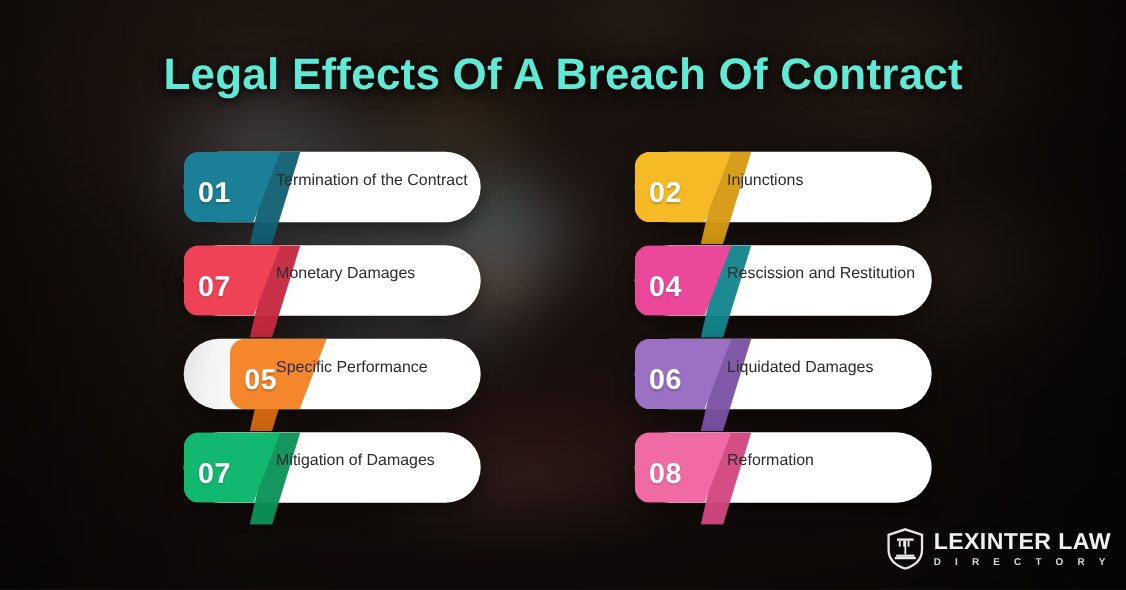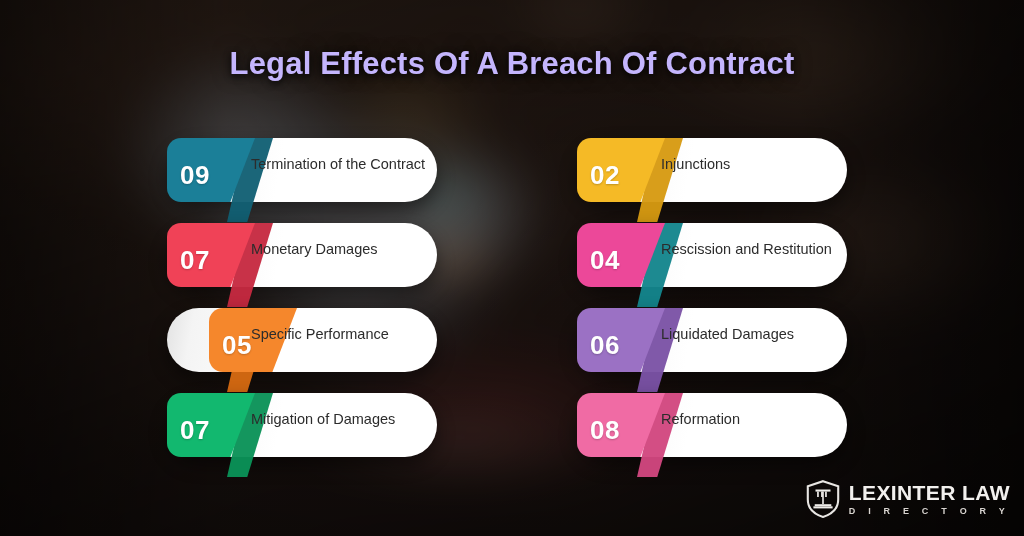--- a/index.html
+++ b/index.html
@@ -33,22 +33,22 @@
     position:absolute; inset:0;
     background:
       radial-gradient(ellipse 120% 100% at 50% 50%, rgba(0,0,0,0.08) 0%, rgba(0,0,0,0.45) 70%, rgba(0,0,0,0.78) 100%),
       linear-gradient(90deg, rgba(0,0,0,0.55) 0%, rgba(0,0,0,0.10) 22%, rgba(0,0,0,0.10) 78%, rgba(0,0,0,0.55) 100%);
   }
 
   
   #title{
     position:absolute; top:46px; left:0; width:100%;
     text-align:center;
-    color:#c4b5fd;
-    font-size:31px;
+    color:#5eead4;
+    font-size:40px;
     font-weight:bold;
     letter-spacing:.2px;
     text-shadow:0 2px 7px rgba(0,0,0,.85), 0 0 18px rgba(0,0,0,.6);
   }
 
   
   #grid{
     position:absolute;
     left:167px; top:138px;
     width:700px;
@@ -142,21 +142,21 @@
 <div id="bg-photo"></div>
 <div id="bg-vignette"></div>
 
 <h1 id="title">Legal Effects Of A Breach Of Contract</h1>
 
 <div id="grid">
     <div class="card">
       <div class="card-body"></div>
       <div class="fold" style="background: rgb(18, 96, 116);"></div>
       <div class="badge" style="background: rgb(27, 127, 152);">
-        <span class="badge-num">09</span>
+        <span class="badge-num">01</span>
       </div>
       <div class="card-label">Termination of the Contract</div>
     </div>
     <div class="card">
       <div class="card-body"></div>
       <div class="fold" style="background: rgb(214, 154, 18);"></div>
       <div class="badge" style="background: rgb(245, 186, 38);">
         <span class="badge-num">02</span>
       </div>
       <div class="card-label">Injunctions</div>

